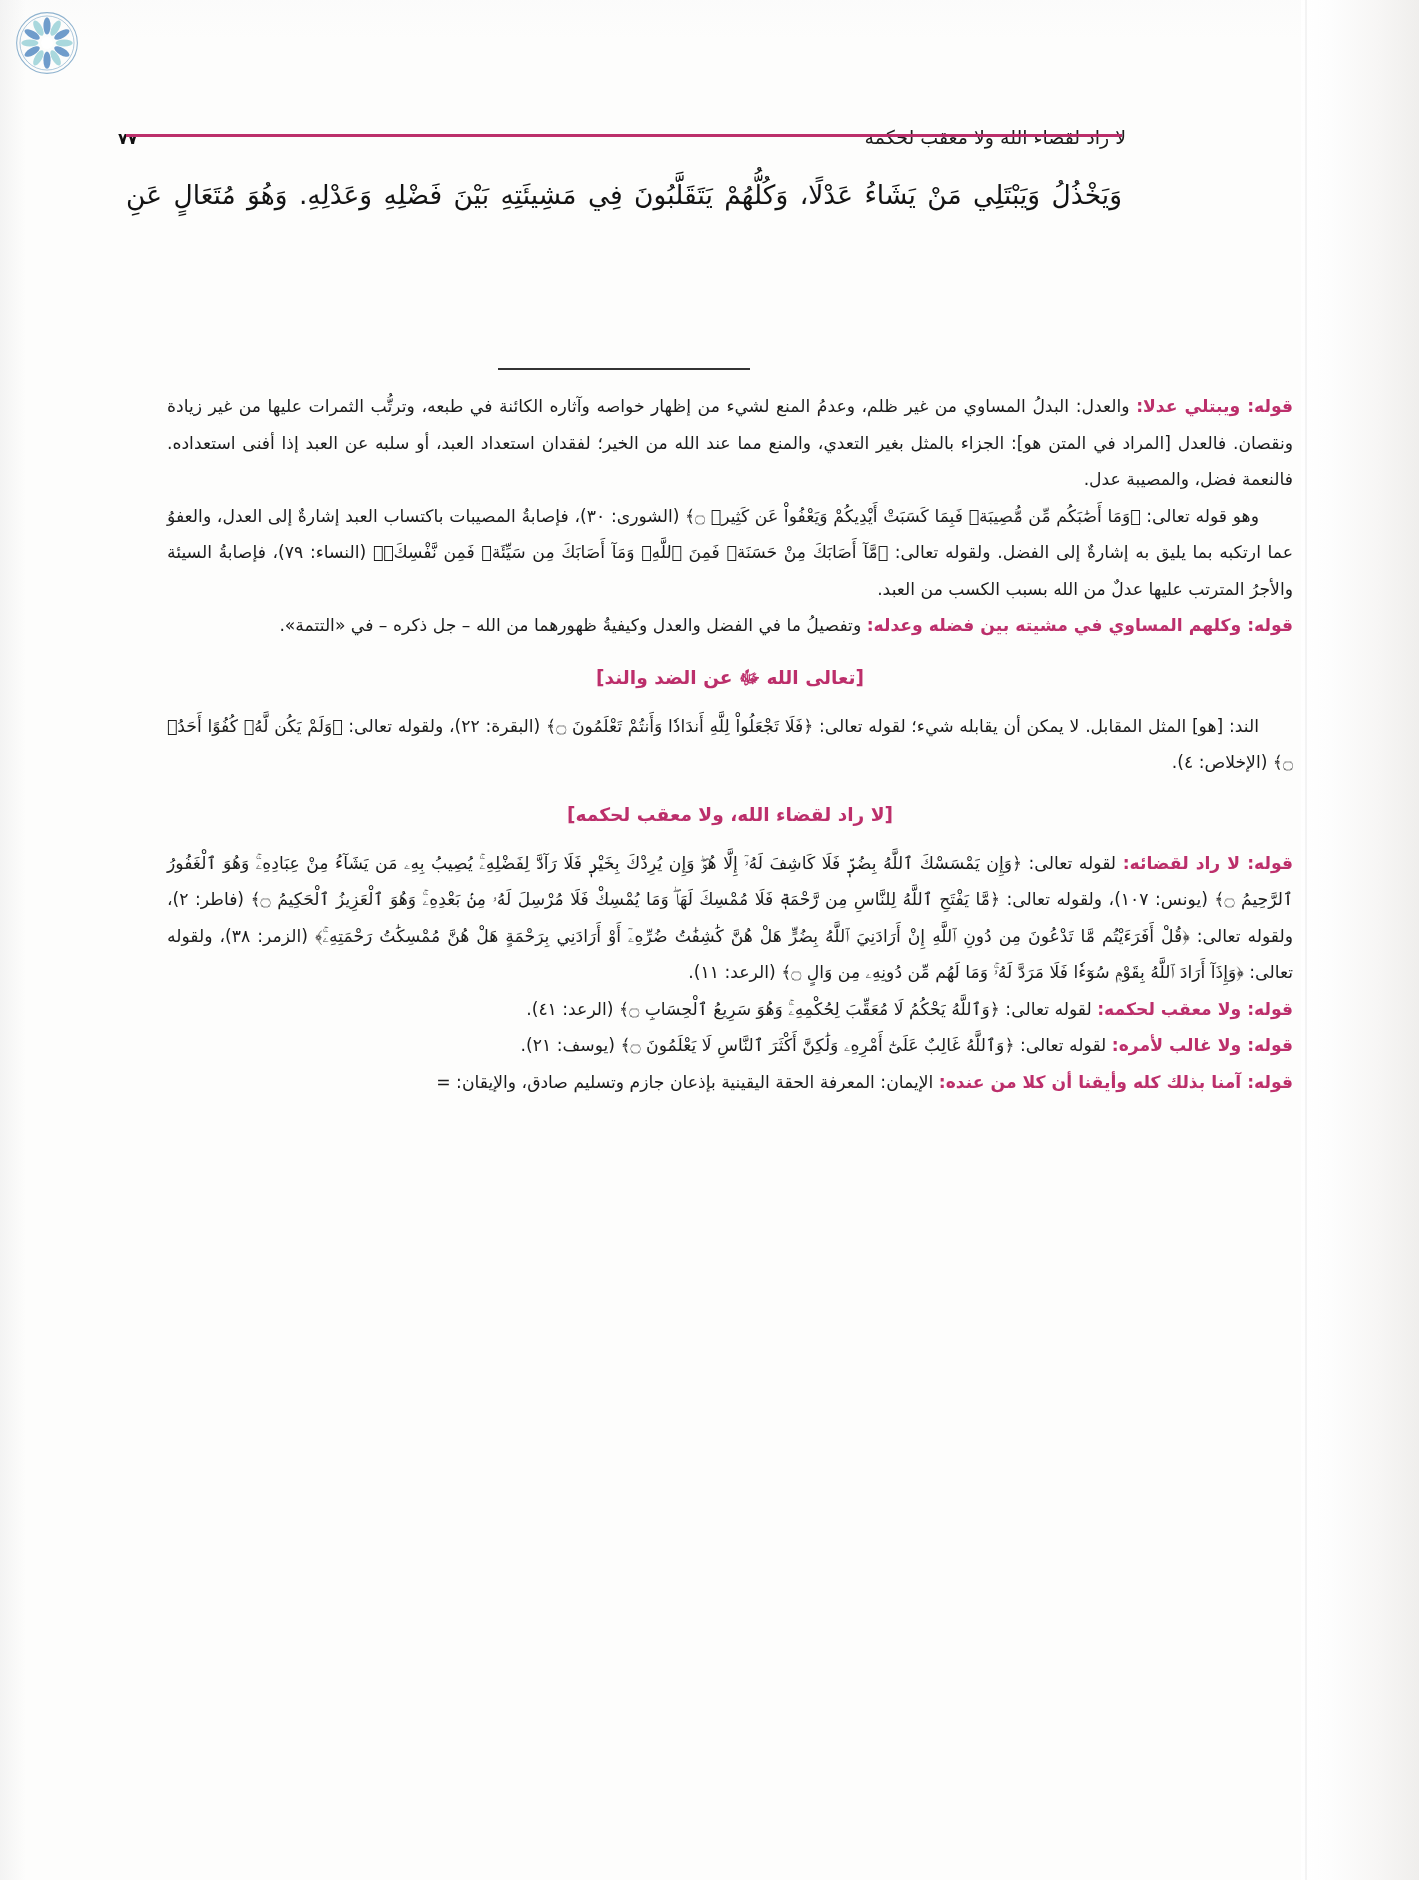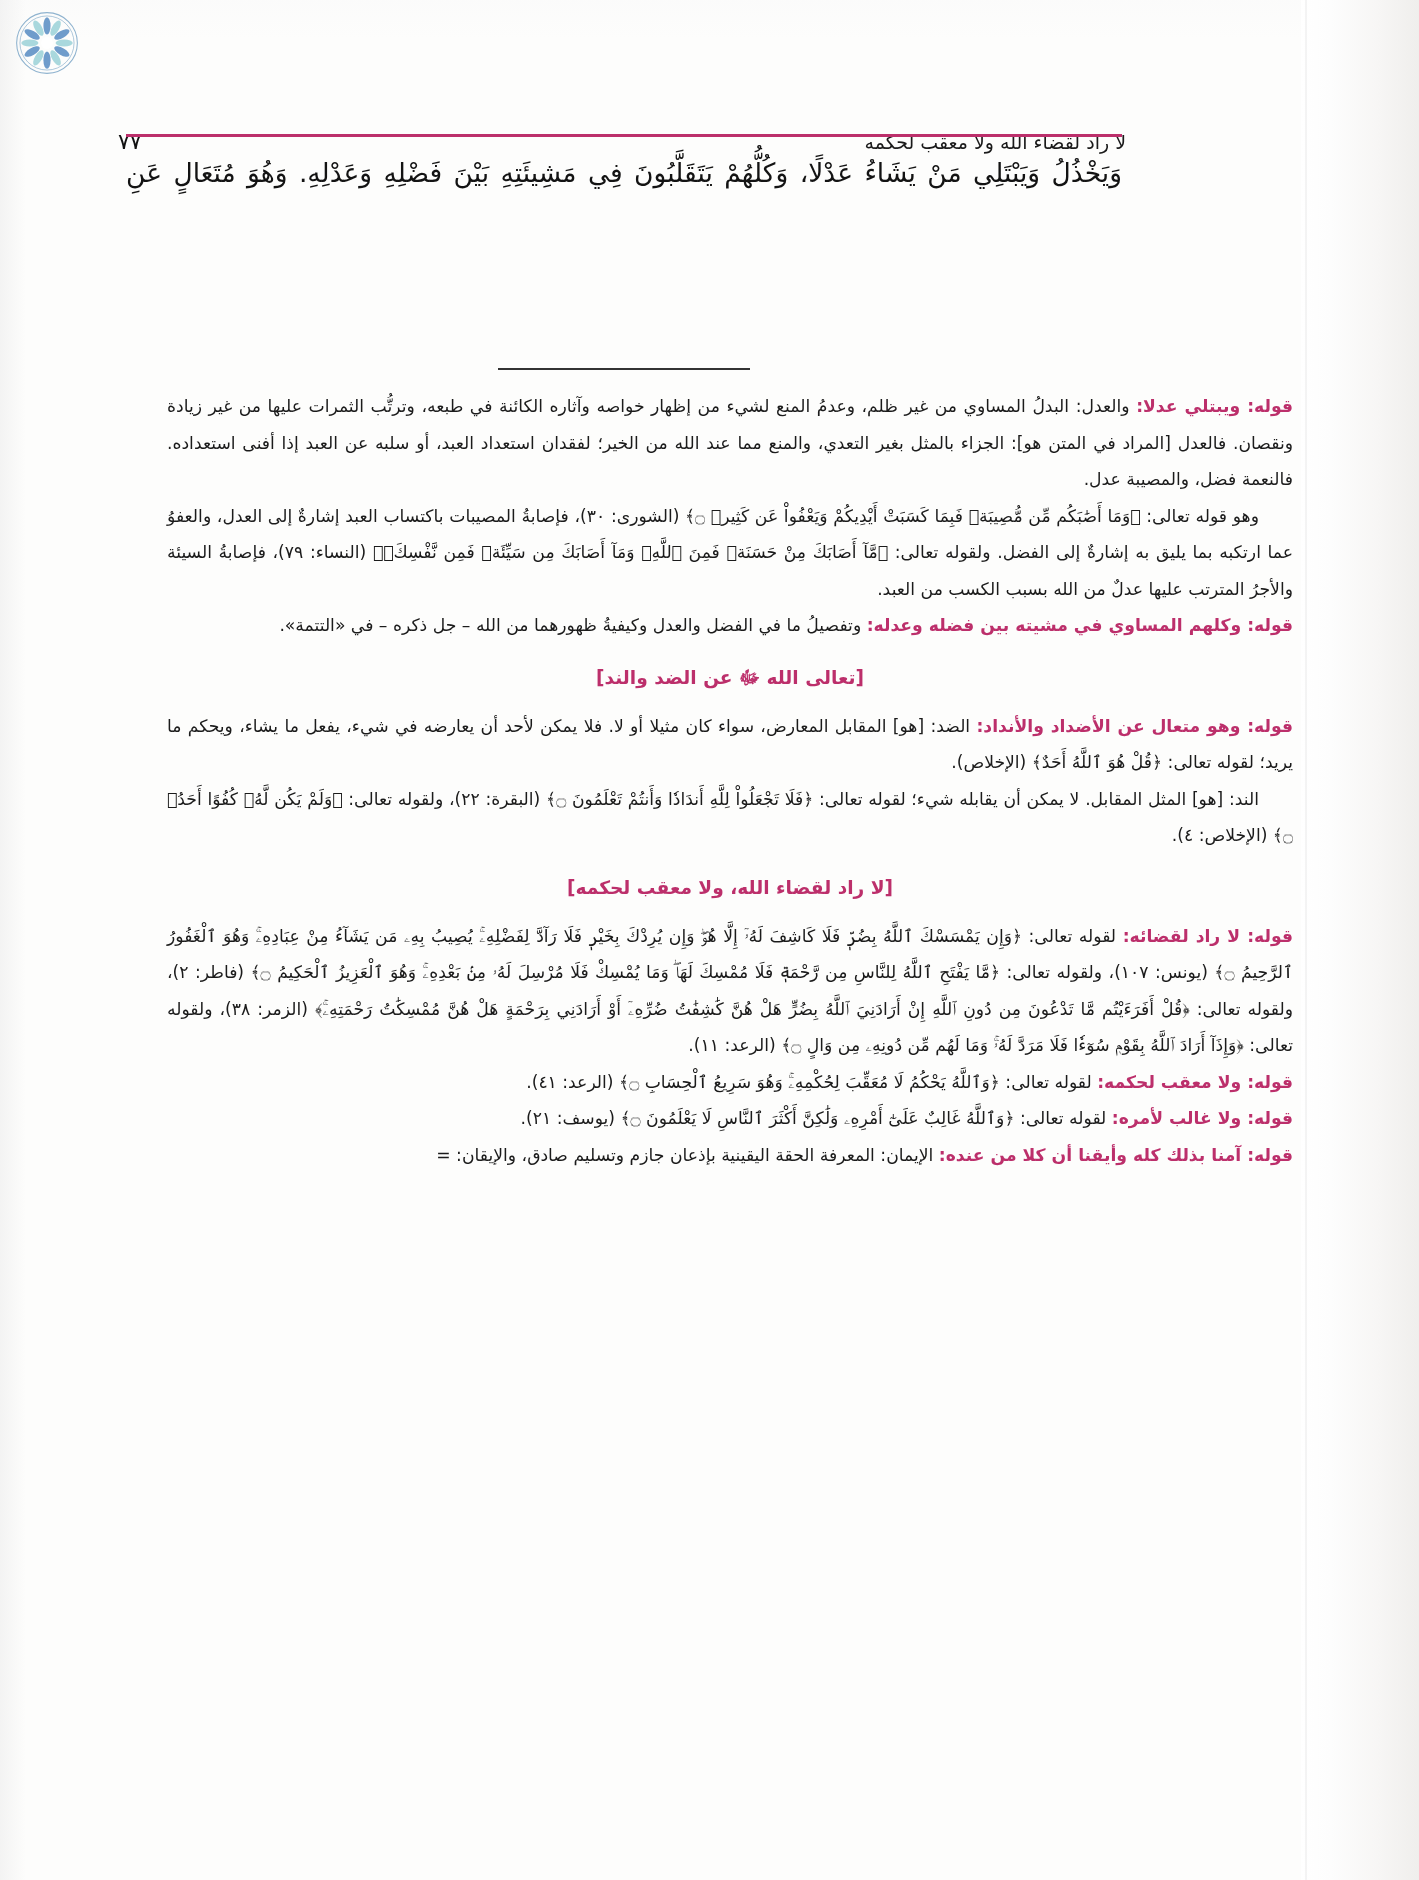--- a/index.html
+++ b/index.html
@@ -66,42 +66,42 @@
   }
   .header-title {
     font-family: "DejaVu Sans", "Liberation Sans", sans-serif;
     font-size: 19px;
     color: #1a1a1a;
     letter-spacing: 0;
     white-space: nowrap;
   }
   .header-folio {
     font-family: "DejaVu Sans", "Liberation Sans", sans-serif;
-    font-size: 22px;
+    font-size: 16px;
     color: #111111;
-    font-weight: 400;
+    font-weight: 700;
     direction: rtl;
     margin-top: 37px;
   }
 
   .rule-top {
     position: absolute;
     left: 126px;
     right: 297px;
     top: 134px;
     height: 3px;
     background: #bc2f6b;
   }
 
   
   .matn {
     position: absolute;
     right: 297px;
     left: 126px;
-    top: 148px;
+    top: 170px;
     direction: rtl;
     text-align: justify;
     text-align-last: justify;
     font-size: 26.5px;
     line-height: 49px;
     color: #131313;
     font-family: "DejaVu Sans", "Liberation Sans", sans-serif;
   }
   .matn .l1 { display: block; text-align: justify; text-align-last: justify; }
   .matn .l3 {
@@ -244,23 +244,20 @@
     <p class="indent">
       <span>وهو قوله تعالى: ﴿وَمَا أَصَٰبَكُم مِّن مُّصِيبَةٖ فَبِمَا كَسَبَتْ أَيْدِيكُمْ وَيَعْفُواْ عَن كَثِيرٖ ۝﴾ (الشورى: ٣٠)، فإصابةُ المصيبات باكتساب العبد إشارةٌ إلى العدل، والعفوُ عما ارتكبه بما يليق به إشارةٌ إلى الفضل. ولقوله تعالى: ﴿مَّآ أَصَابَكَ مِنْ حَسَنَةٖ فَمِنَ ٱللَّهِۖ وَمَآ أَصَابَكَ مِن سَيِّئَةٖ فَمِن نَّفْسِكَۚ﴾ (النساء: ٧٩)، فإصابةُ السيئة والأجرُ المترتب عليها عدلٌ من الله بسبب الكسب من العبد.</span>
     </p>
 
     <p>
       <span class="lemma">قوله: وكلهم المساوي في مشيته بين فضله وعدله:</span><span> وتفصيلُ ما في الفضل والعدل وكيفيةُ ظهورهما من الله – جل ذكره – في «التتمة».</span>
     </p>
 
     <span class="sect-head">[تعالى الله ﷻ عن الضد والند]</span>
 
-    <p>
-      <span class="lemma">قوله: وهو متعال عن الأضداد والأنداد:</span><span> الضد: [هو] المقابل المعارض، سواء كان مثيلا أو لا. فلا يمكن لأحد أن يعارضه في شيء، يفعل ما يشاء، ويحكم ما يريد؛ لقوله تعالى: ﴿قُلْ هُوَ ٱللَّهُ أَحَدٌ﴾ (الإخلاص).</span>
-    </p>
 
     <p class="indent">
       <span>الند: [هو] المثل المقابل. لا يمكن أن يقابله شيء؛ لقوله تعالى: ﴿فَلَا تَجْعَلُواْ لِلَّهِ أَندَادٗا وَأَنتُمْ تَعْلَمُونَ ۝﴾ (البقرة: ٢٢)، ولقوله تعالى: ﴿وَلَمْ يَكُن لَّهُۥ كُفُوًا أَحَدُۢ ۝﴾ (الإخلاص: ٤).</span>
     </p>
 
     <span class="sect-head">[لا راد لقضاء الله، ولا معقب لحكمه]</span>
 
     <p>
       <span class="lemma">قوله: لا راد لقضائه:</span><span> لقوله تعالى: ﴿وَإِن يَمْسَسْكَ ٱللَّهُ بِضُرّٖ فَلَا كَاشِفَ لَهُۥٓ إِلَّا هُوَۖ وَإِن يُرِدْكَ بِخَيْرٖ فَلَا رَآدَّ لِفَضْلِهِۦۚ يُصِيبُ بِهِۦ مَن يَشَآءُ مِنْ عِبَادِهِۦۚ وَهُوَ ٱلْغَفُورُ ٱلرَّحِيمُ ۝﴾ (يونس: ١٠٧)، ولقوله تعالى: ﴿مَّا يَفْتَحِ ٱللَّهُ لِلنَّاسِ مِن رَّحْمَةٖ فَلَا مُمْسِكَ لَهَاۖ وَمَا يُمْسِكْ فَلَا مُرْسِلَ لَهُۥ مِنۢ بَعْدِهِۦۚ وَهُوَ ٱلْعَزِيزُ ٱلْحَكِيمُ ۝﴾ (فاطر: ٢)، ولقوله تعالى: ﴿قُلْ أَفَرَءَيْتُم مَّا تَدْعُونَ مِن دُونِ ٱللَّهِ إِنْ أَرَادَنِيَ ٱللَّهُ بِضُرٍّ هَلْ هُنَّ كَٰشِفَٰتُ ضُرِّهِۦٓ أَوْ أَرَادَنِي بِرَحْمَةٍ هَلْ هُنَّ مُمْسِكَٰتُ رَحْمَتِهِۦۚ﴾ (الزمر: ٣٨)، ولقوله تعالى: ﴿وَإِذَآ أَرَادَ ٱللَّهُ بِقَوْمٖ سُوٓءٗا فَلَا مَرَدَّ لَهُۥۚ وَمَا لَهُم مِّن دُونِهِۦ مِن وَالٍ ۝﴾ (الرعد: ١١).</span>
     </p>

